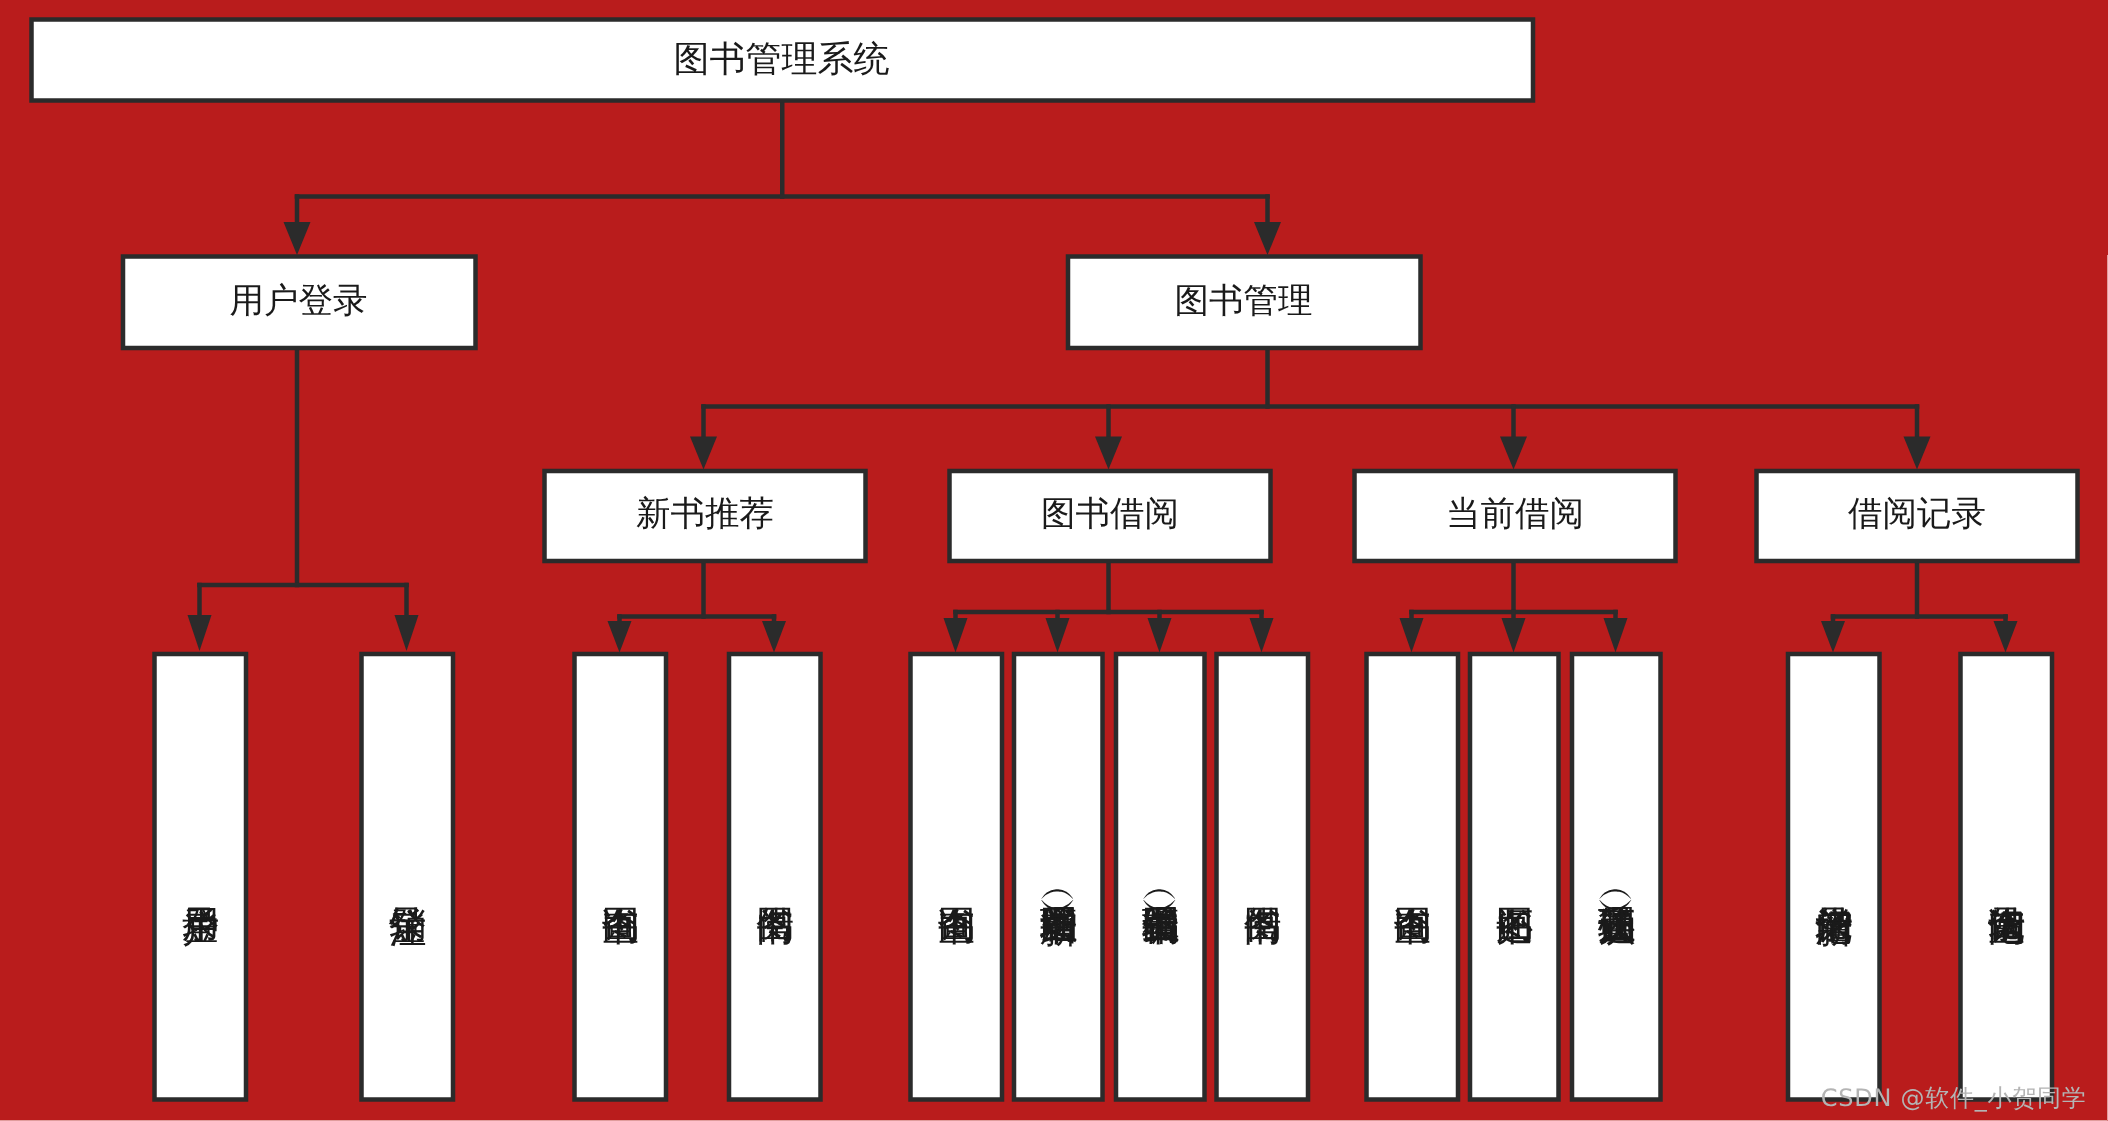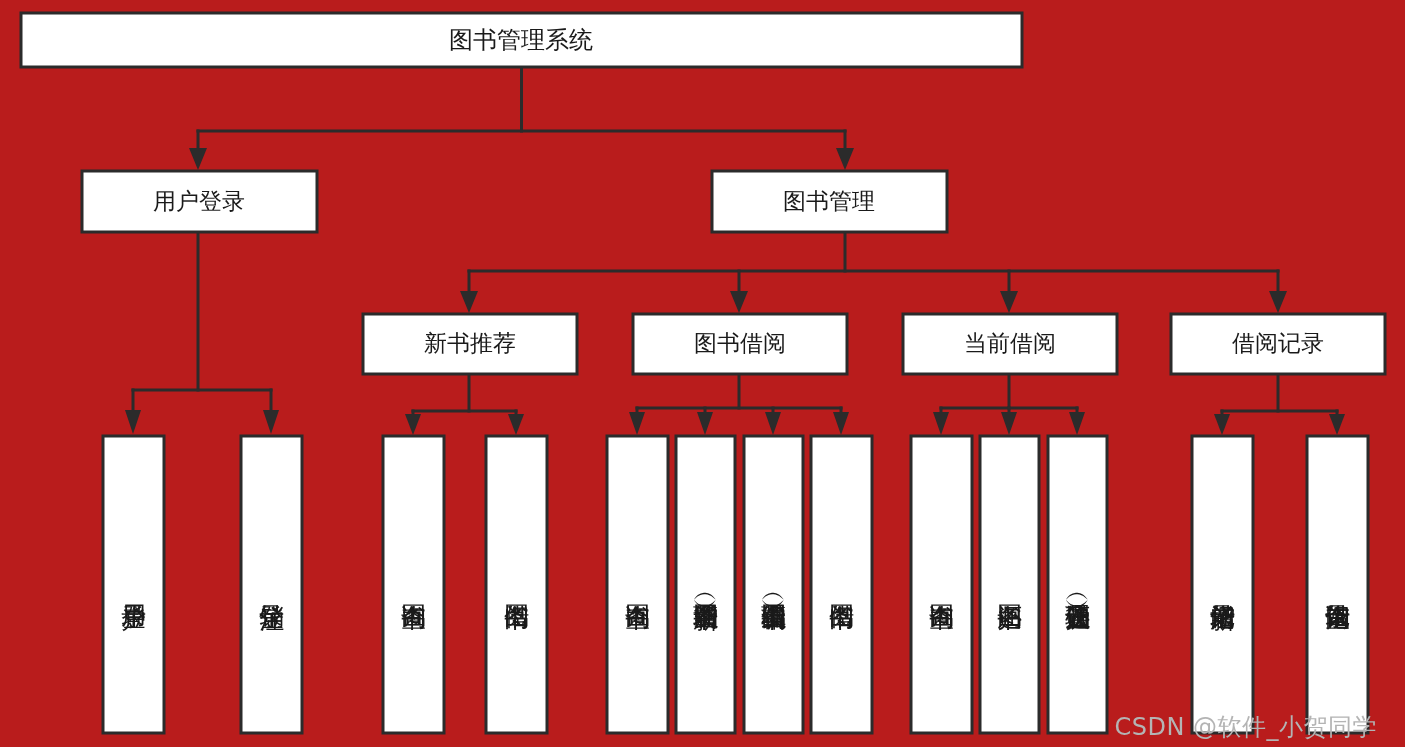--- a/index.html
+++ b/index.html
@@ -64,24 +64,24 @@
     text-orientation:upright;
     white-space:nowrap;
     display:flex;
     align-items:center;
     justify-content:center;
     letter-spacing:0px;
     pointer-events:none;
   }
   .watermark{
     position:absolute;
-    right:28px;
+    right:14px;
     bottom:4px;
     font-family:"DejaVu Sans","Liberation Sans",sans-serif;
-    font-size:24px;
+    font-size:16px;
     color:#b4b4b4;
     white-space:nowrap;
     letter-spacing:0.5px;
   }
 </style>
 </head>
 <body>
 
 <div id="diagram-root">
 

